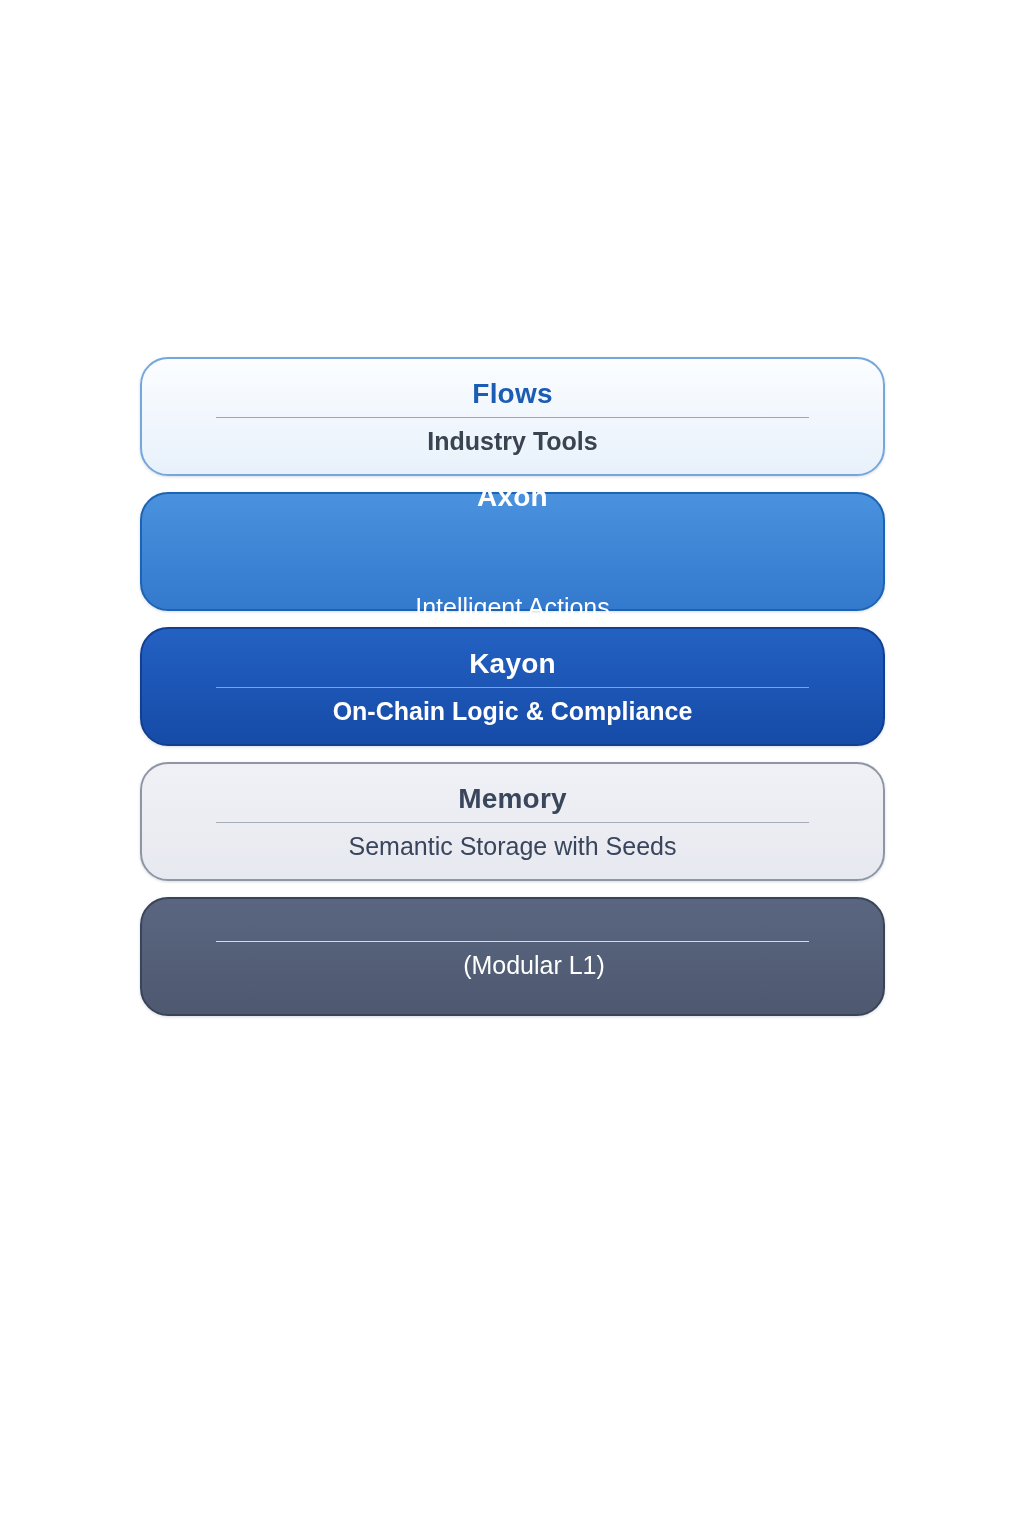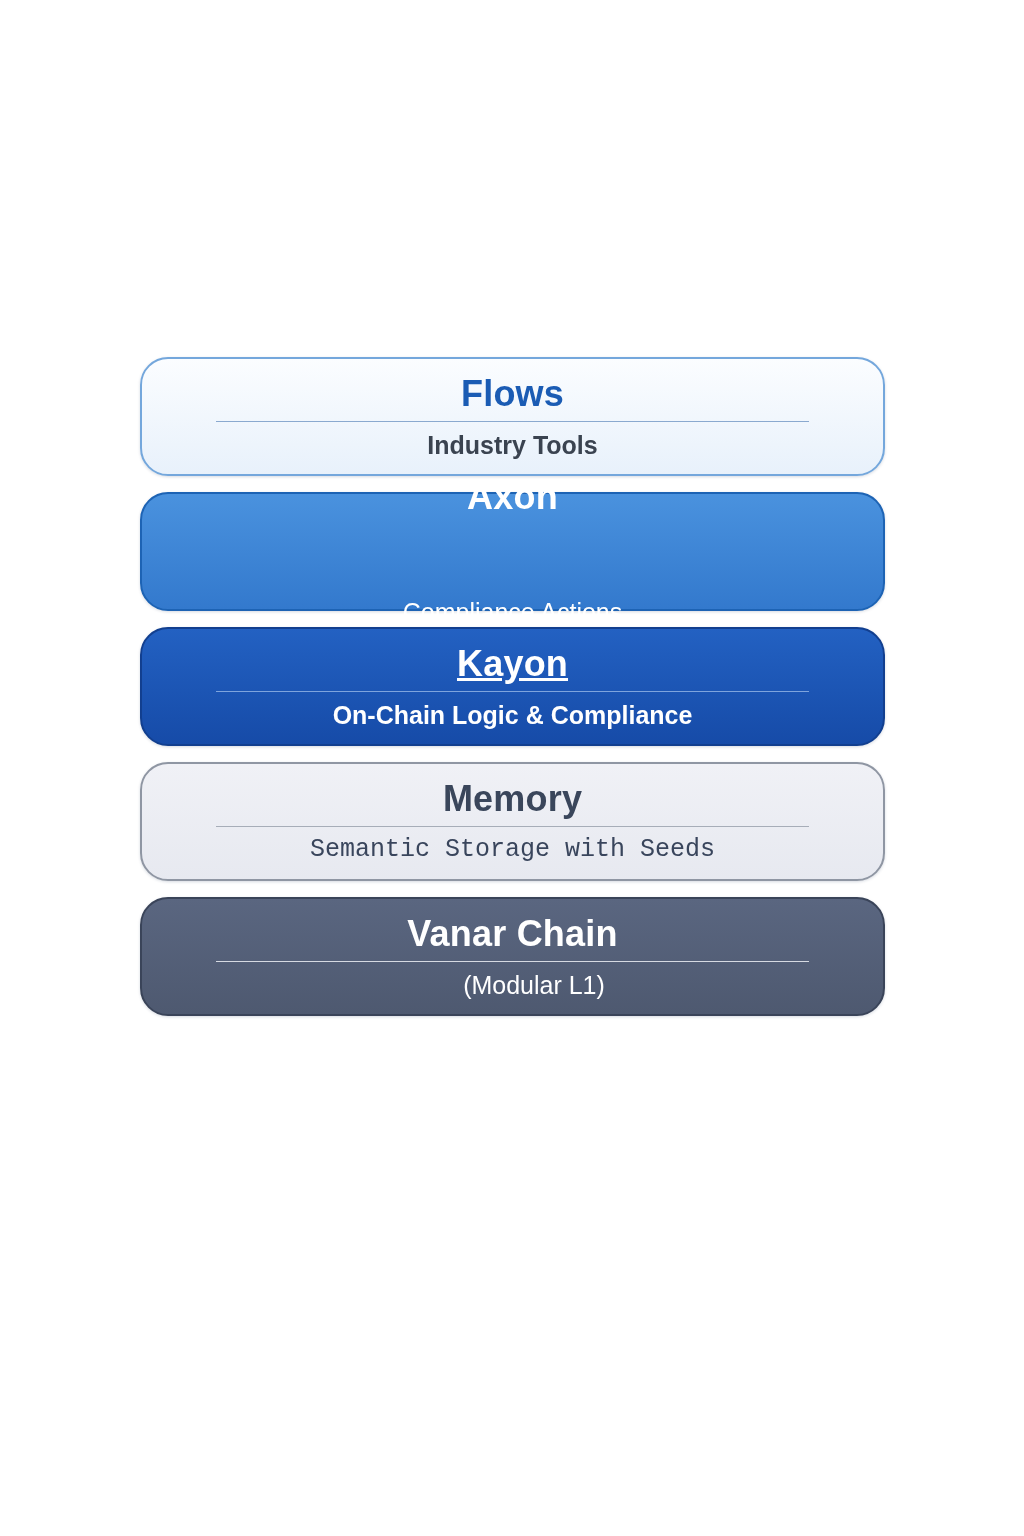--- a/index.html
+++ b/index.html
@@ -28,21 +28,21 @@
     height: 119px;
     border-radius: 28px;
     border: 2px solid transparent;
     display: flex;
     flex-direction: column;
     justify-content: center;
     align-items: center;
     box-shadow: 0 1px 3px rgba(30, 50, 90, 0.18);
   }
   .layer-title {
-    font-size: 36px;
+    font-size: 28px;
     font-weight: 700;
     line-height: 1.15;
     letter-spacing: 0.2px;
     text-align: right;
   }
   .layer-divider {
     width: 80%;
     height: 1px;
     margin: 7px 0 9px 0;
   }
@@ -59,34 +59,33 @@
 
   <div class="layer" style="background: linear-gradient(rgb(251, 253, 255), rgb(232, 241, 251)); border-color: rgb(116, 167, 220);">
     <div class="layer-title" style="color: rgb(27, 92, 180);">Flows</div>
     <div class="layer-divider" style="background: rgb(138, 169, 207);"></div>
     <div class="layer-subtitle" style="color: rgb(58, 67, 80); font-weight: bold;">Industry Tools</div>
   </div>
 
   <div class="layer" style="background: linear-gradient(rgb(74, 146, 222), rgb(51, 121, 205)); border-color: rgb(29, 99, 180); gap: 32px;">
     <div class="layer-title" style="color: rgb(255, 255, 255);">Axon</div>
     <div class="layer-divider" style="background: rgb(165, 201, 238);"></div>
-    <div class="layer-subtitle" style="color: rgb(255, 255, 255);">Compliance Actions</div>
+    <div class="layer-subtitle" style="color: rgb(255, 255, 255);">Intelligent Actions</div>
   </div>
 
   <div class="layer" style="background: linear-gradient(rgb(35, 97, 194), rgb(22, 75, 168)); border-color: rgb(18, 63, 143);">
-    <div class="layer-title" style="color: rgb(255, 255, 255); text-decoration: underline;">Kayon</div>
+    <div class="layer-title" style="color: rgb(255, 255, 255);">Kayon</div>
     <div class="layer-divider" style="background: rgb(126, 164, 221);"></div>
     <div class="layer-subtitle" style="color: rgb(255, 255, 255); font-weight: bold;">On-Chain Logic &amp; Compliance</div>
   </div>
 
   <div class="layer" style="background: linear-gradient(rgb(240, 241, 246), rgb(231, 233, 240)); border-color: rgb(143, 150, 163);">
     <div class="layer-title" style="color: rgb(58, 70, 91);">Memory</div>
     <div class="layer-divider" style="background: rgb(167, 173, 184);"></div>
-    <div class="layer-subtitle" style="color: rgb(57, 69, 92); font-family: Liberation Mono, monospace;">Semantic Storage with Seeds</div>
+    <div class="layer-subtitle" style="color: rgb(57, 69, 92);">Semantic Storage with Seeds</div>
   </div>
 
   <div class="layer" style="background: linear-gradient(rgb(90, 102, 128), rgb(78, 89, 112)); border-color: rgb(58, 68, 89);">
-    <div class="layer-title" style="color: rgb(255, 255, 255);">Vanar Chain</div>
     <div class="layer-divider" style="background: rgb(214, 218, 226);"></div>
     <div class="layer-subtitle" style="color: rgb(255, 255, 255); margin-left: 43px;">(Modular L1)</div>
   </div>
 
 </div>
 
 </body></html>

